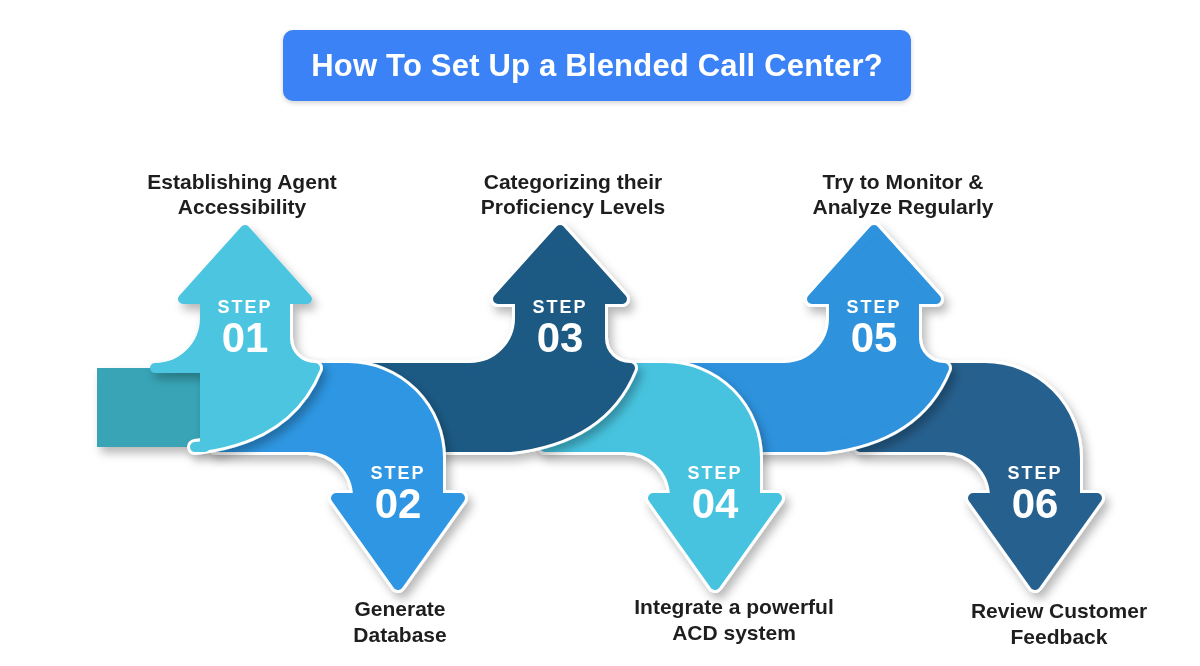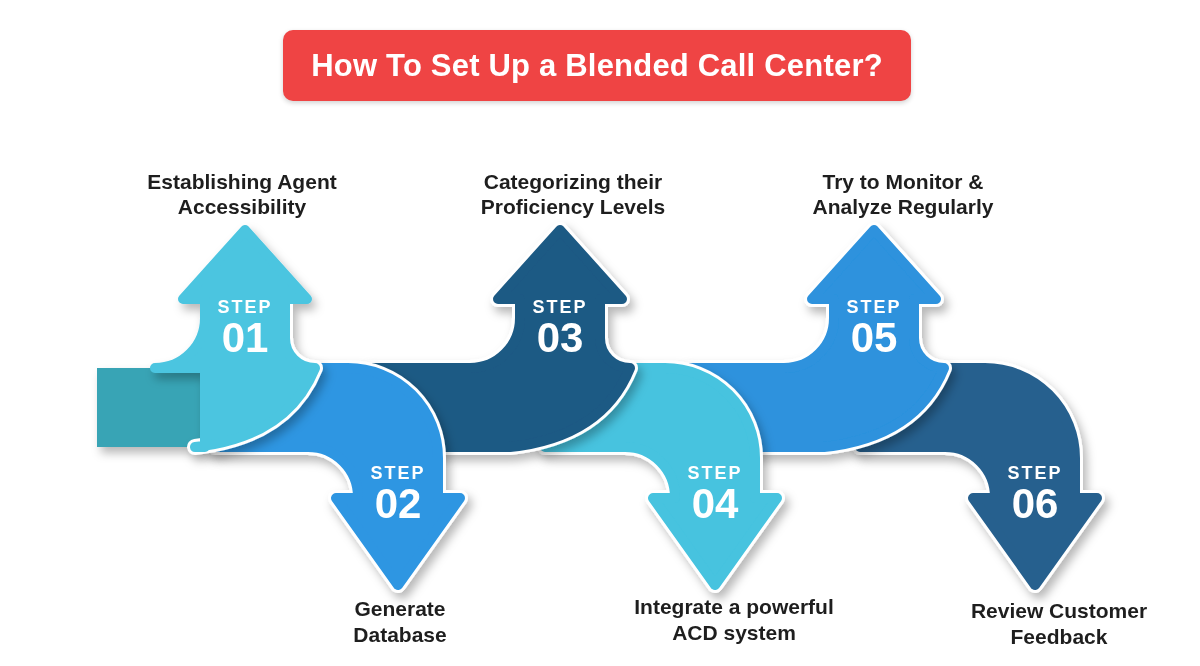--- a/index.html
+++ b/index.html
@@ -102,17 +102,17 @@
       <text class="lbl" x="734" y="640" fill="#1e1e1e">ACD system</text>
 
       <text class="lbl" x="903" y="189" fill="#1e1e1e">Try to Monitor &amp;</text>
       <text class="lbl" x="903" y="214" fill="#1e1e1e">Analyze Regularly</text>
 
       <text class="lbl" x="1059" y="618" fill="#1e1e1e">Review Customer</text>
       <text class="lbl" x="1059" y="644" fill="#1e1e1e">Feedback</text>
     </g>
   </svg>
 
-  <div class="banner" style="background: #ef4444;">
+  <div class="banner" style="background: #3b82f6;">
     <h1>How To Set Up a Blended Call Center?</h1>
   </div>
 
 </div>
 
 </body></html>

